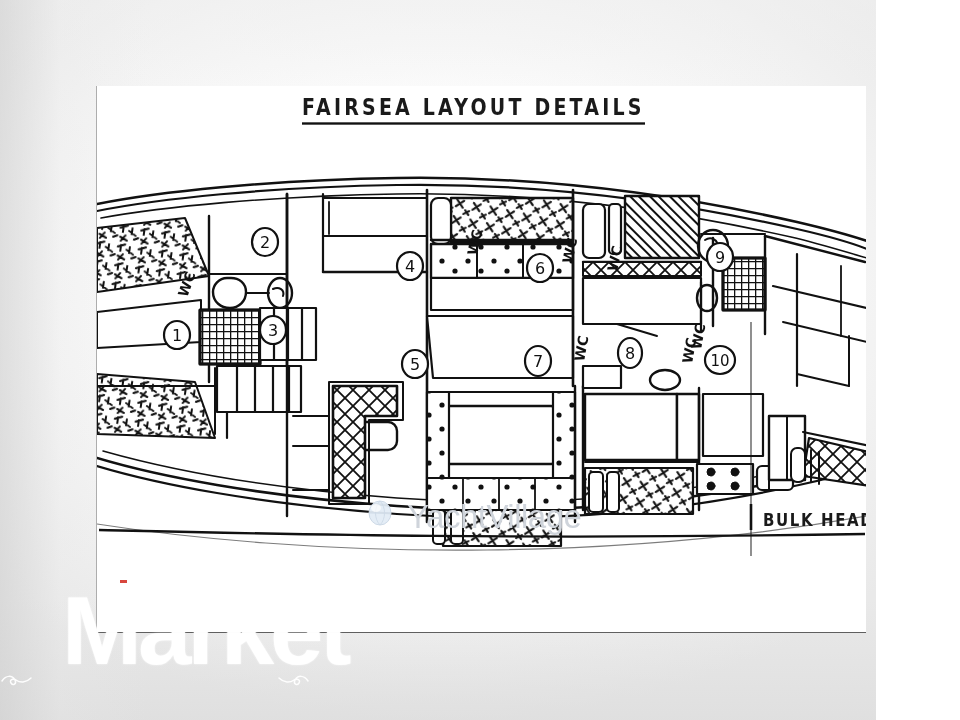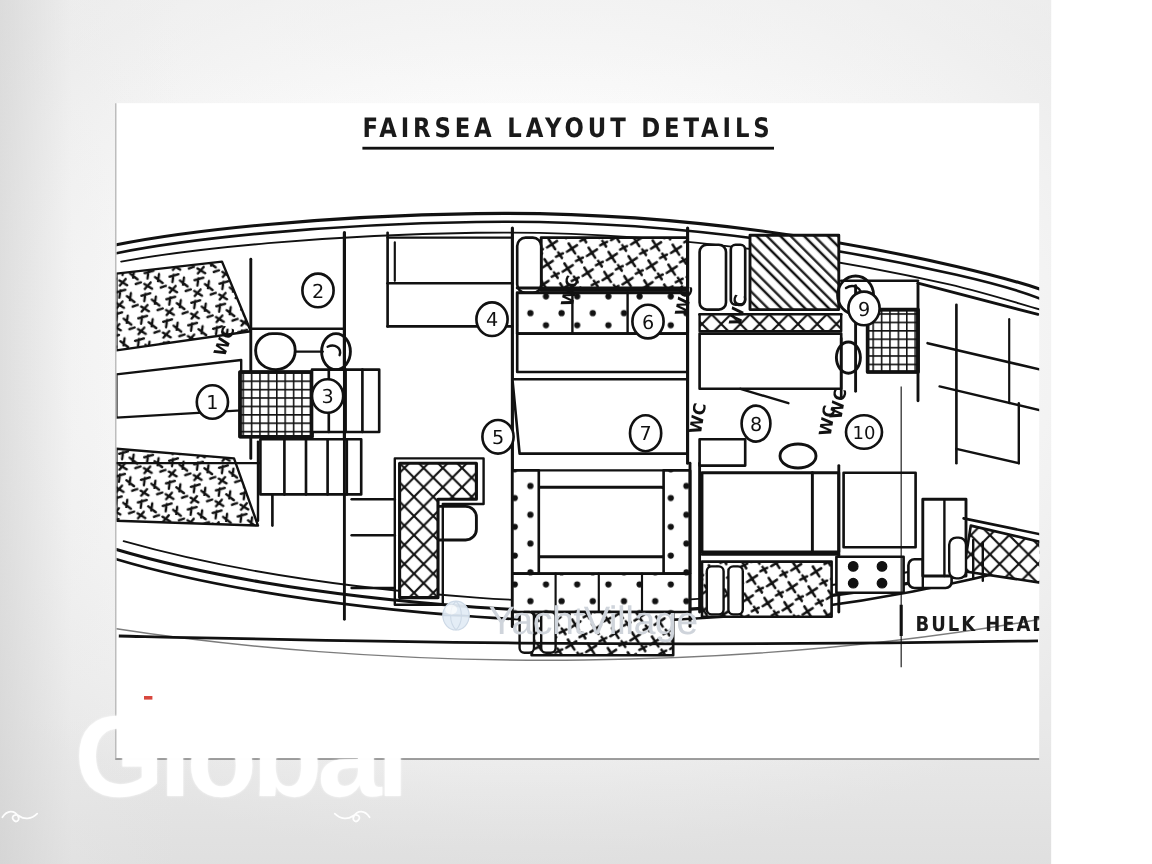--- a/index.html
+++ b/index.html
@@ -406,21 +406,21 @@
 
     <svg id="yachtvillage-globe" viewBox="0 0 30 33">
       <ellipse cx="15" cy="15" rx="11" ry="12" fill="#e3ecf5" opacity="0.95"></ellipse>
       <ellipse cx="15" cy="15" rx="11" ry="12" fill="none" stroke="#cdd9e6" stroke-width="1"></ellipse>
       <path d="M4,15 H26 M15,3 C9,9 9,21 15,27 M15,3 C21,9 21,21 15,27" fill="none" stroke="#cdd9e6" stroke-width="0.9"></path>
       <ellipse cx="11" cy="10" rx="5" ry="4" fill="#ffffff" opacity="0.7"></ellipse>
     </svg>
     <div id="yachtvillage-watermark">YachtVillage</div>
   </div>
 
-  <div id="boats-watermark">Global</div>
+  <div id="boats-watermark">Market</div>
 
   <svg id="boats-flourish-left" viewBox="0 0 34 16">
     <path d="M2,9 C6,3 12,3 15,8 C17,12 13,14 11,11 C9,8 13,6 16,8 C20,11 26,11 31,6" fill="none" stroke="#ffffff" stroke-width="1.5" stroke-linecap="round" opacity="0.95"></path>
   </svg>
 
 
   <svg id="boats-flourish-right" viewBox="0 0 34 16">
     <path d="M32,9 C28,3 22,3 19,8 C17,12 21,14 23,11 C25,8 21,6 18,8 C14,11 8,11 3,6" fill="none" stroke="#ffffff" stroke-width="1.5" stroke-linecap="round" opacity="0.95"></path>
   </svg>
 

